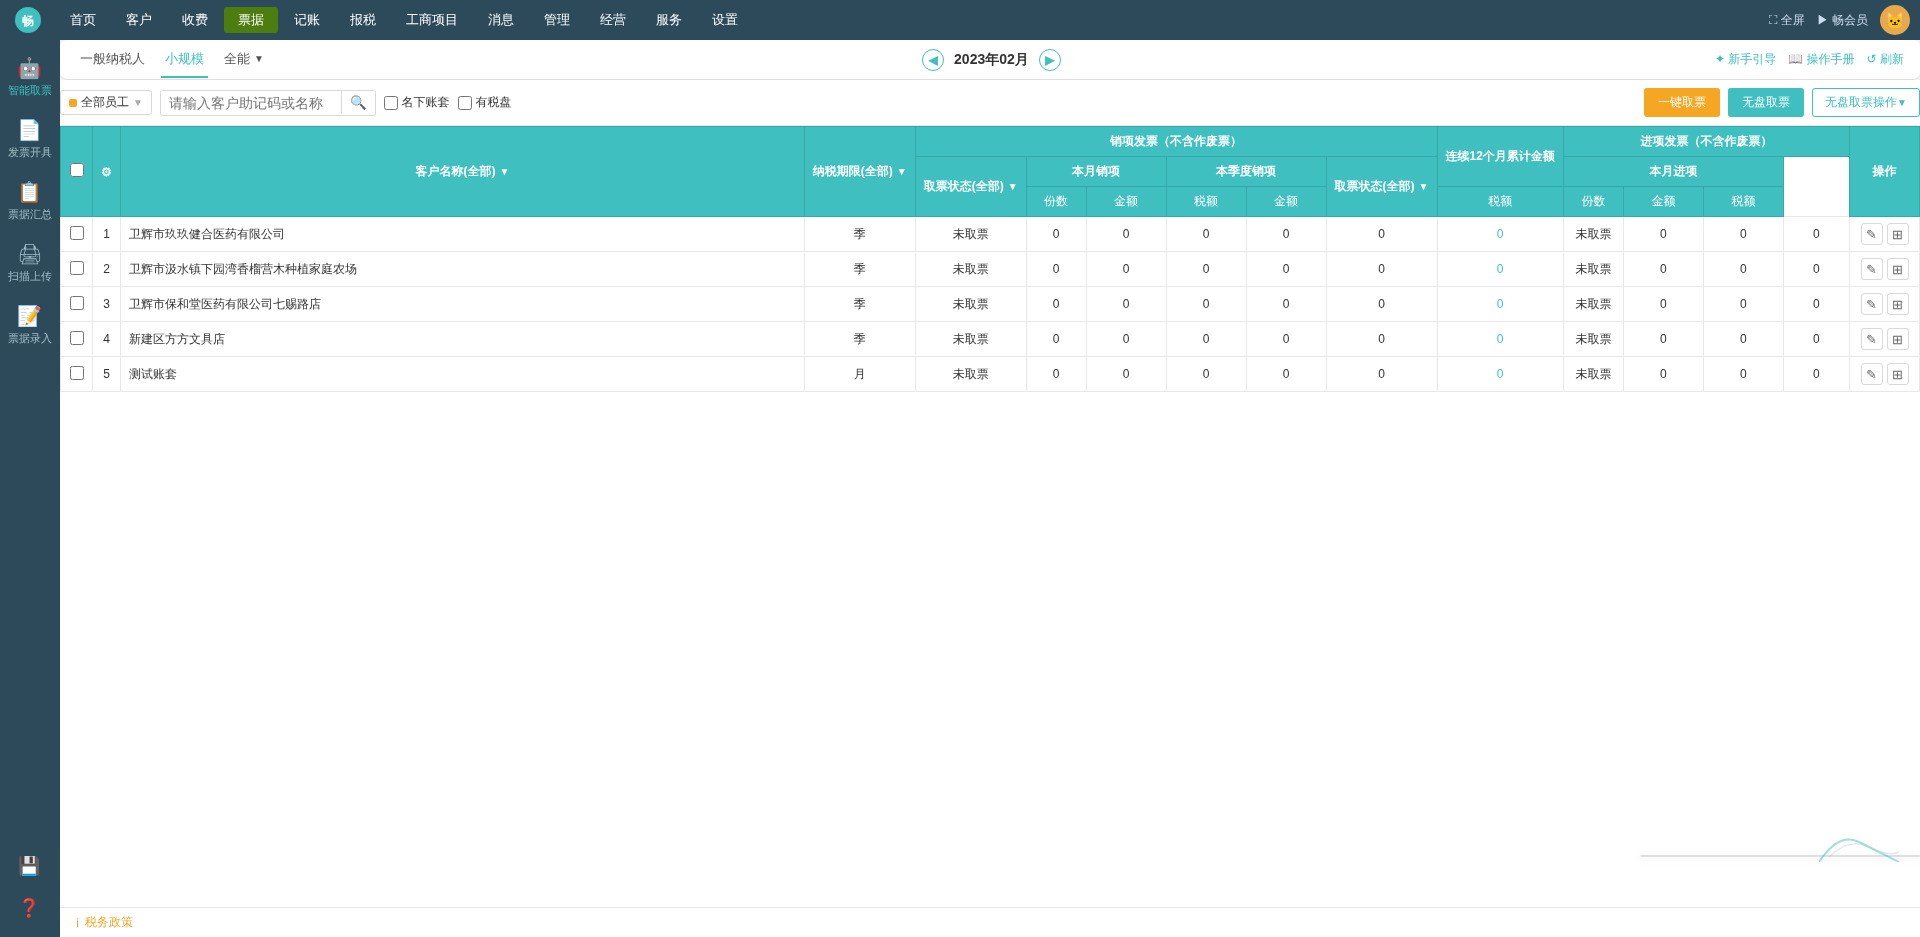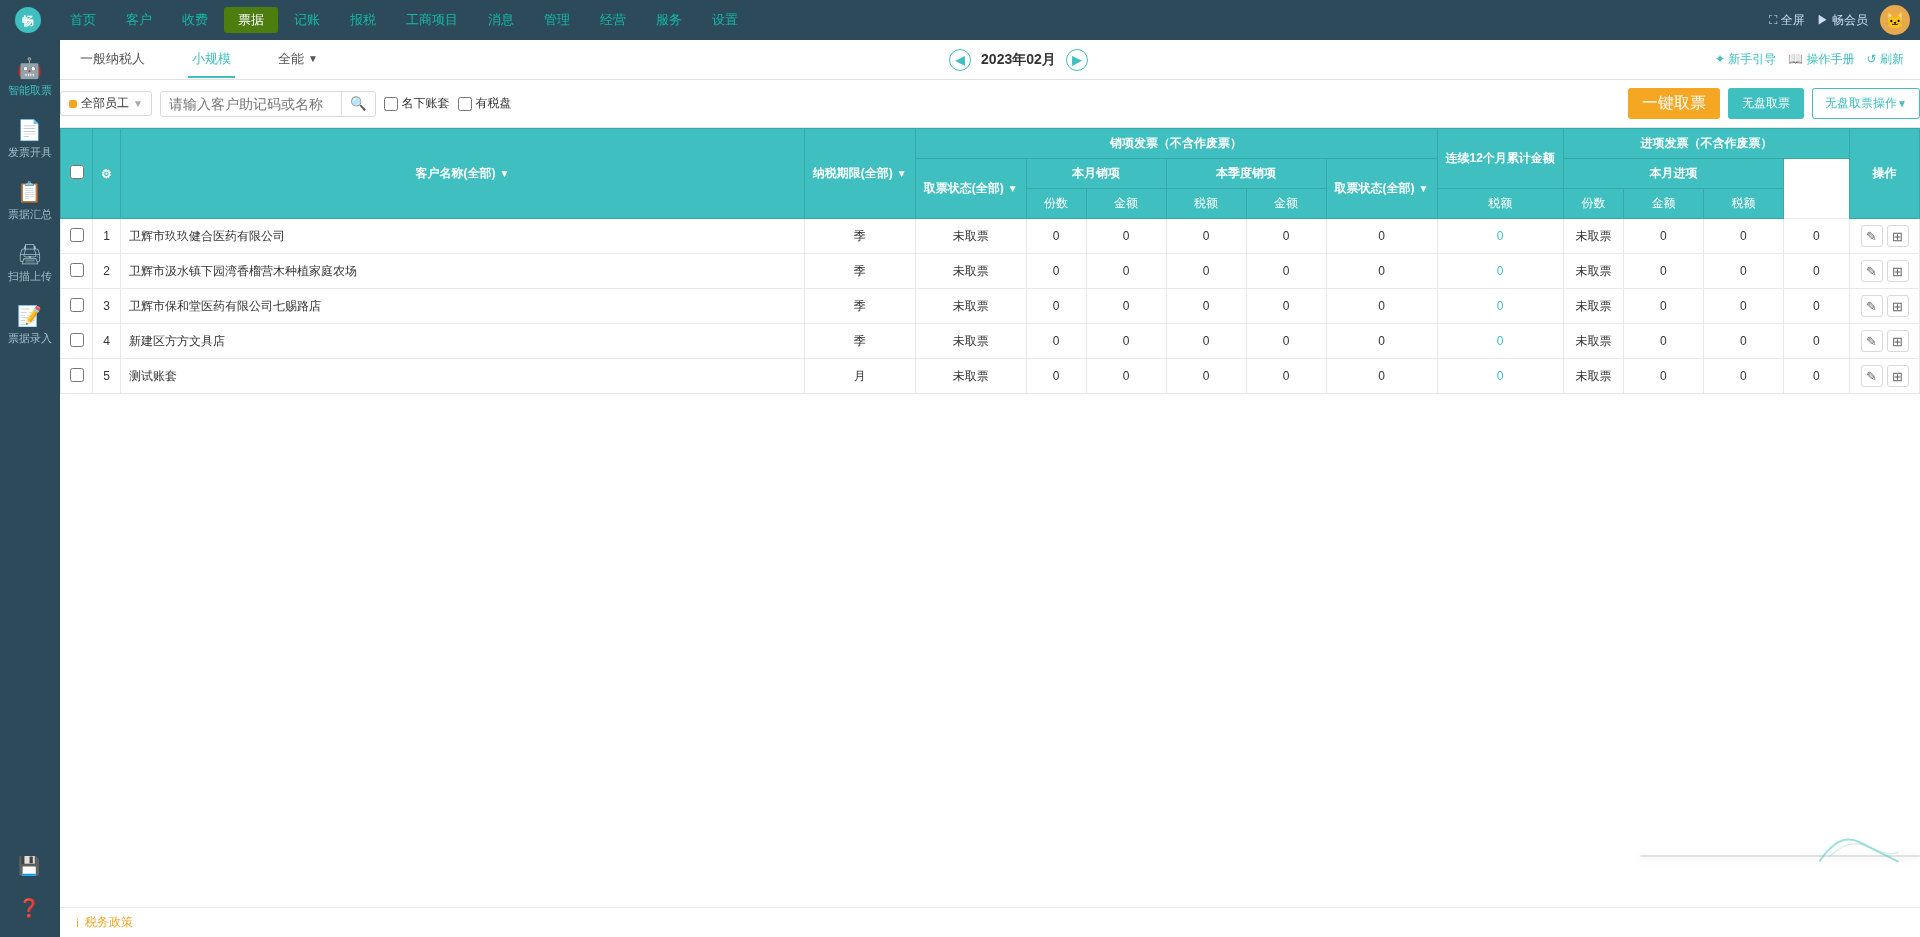--- a/index.html
+++ b/index.html
@@ -24,21 +24,21 @@
       justify-content: center;
       margin-right: 10px;
     }
     .top-nav .logo svg { width: 28px; height: 28px; }
     .nav-items { display: flex; gap: 2px; flex: 1; }
     .nav-item {
       padding: 4px 14px;
       cursor: pointer;
       border-radius: 3px;
       font-size: 13px;
-      color: #14b8a6;
+      color: #ffffff;
       white-space: nowrap;
     }
     .nav-item.active {
       background: #4d7c0f;
       color: #fff;
     }
     .top-nav-right {
       display: flex;
       align-items: center;
       gap: 12px;
@@ -112,21 +112,22 @@
     }
 
     
     .sub-nav {
       background: #fff;
       border-bottom: 1px solid #e0e0e0;
       display: flex;
       align-items: center;
       padding: 15px 16px;
       height: 40px;
-      gap: 39px;
+      gap: 12px;
+      border-radius: 7px;
     }
     .sub-nav-tab {
       padding: 8px 4px;
       cursor: pointer;
       font-size: 13px;
       color: #555;
       border-bottom: 2px solid transparent;
       white-space: nowrap;
     }
     .sub-nav-tab.active {
@@ -227,21 +228,21 @@
     }
     .checkbox-group input { cursor: pointer; }
     .toolbar-right { margin-left: auto; display: flex; gap: 8px; }
     .btn-primary {
       background: #f5a623;
       color: #fff;
       border: none;
       padding: 5px 14px;
       border-radius: 3px;
       cursor: pointer;
-      font-size: 16px;
+      font-size: 12px;
       white-space: nowrap;
     }
     .btn-danger {
       background: #3fbfbf;
       color: #fff;
       border: none;
       padding: 5px 14px;
       border-radius: 3px;
       cursor: pointer;
       font-size: 12px;

